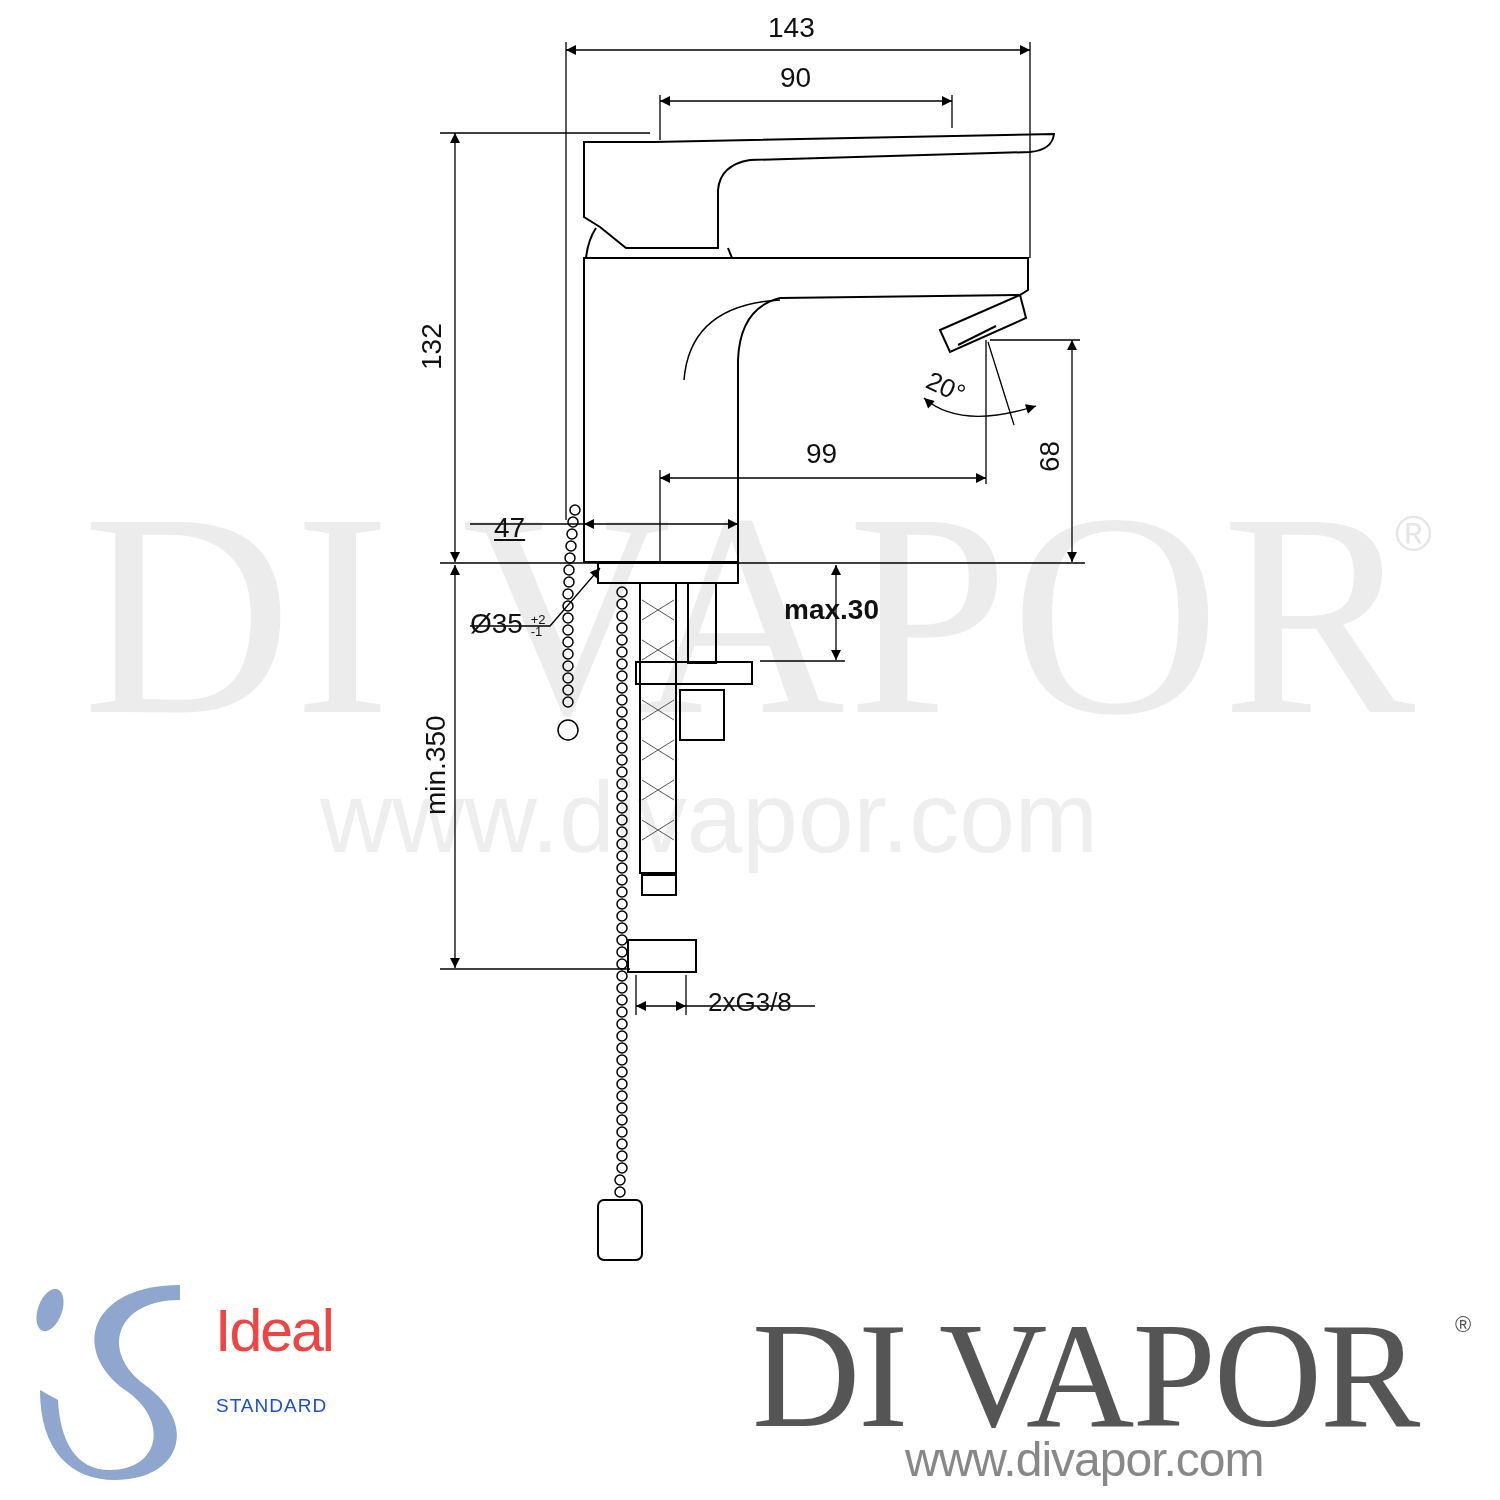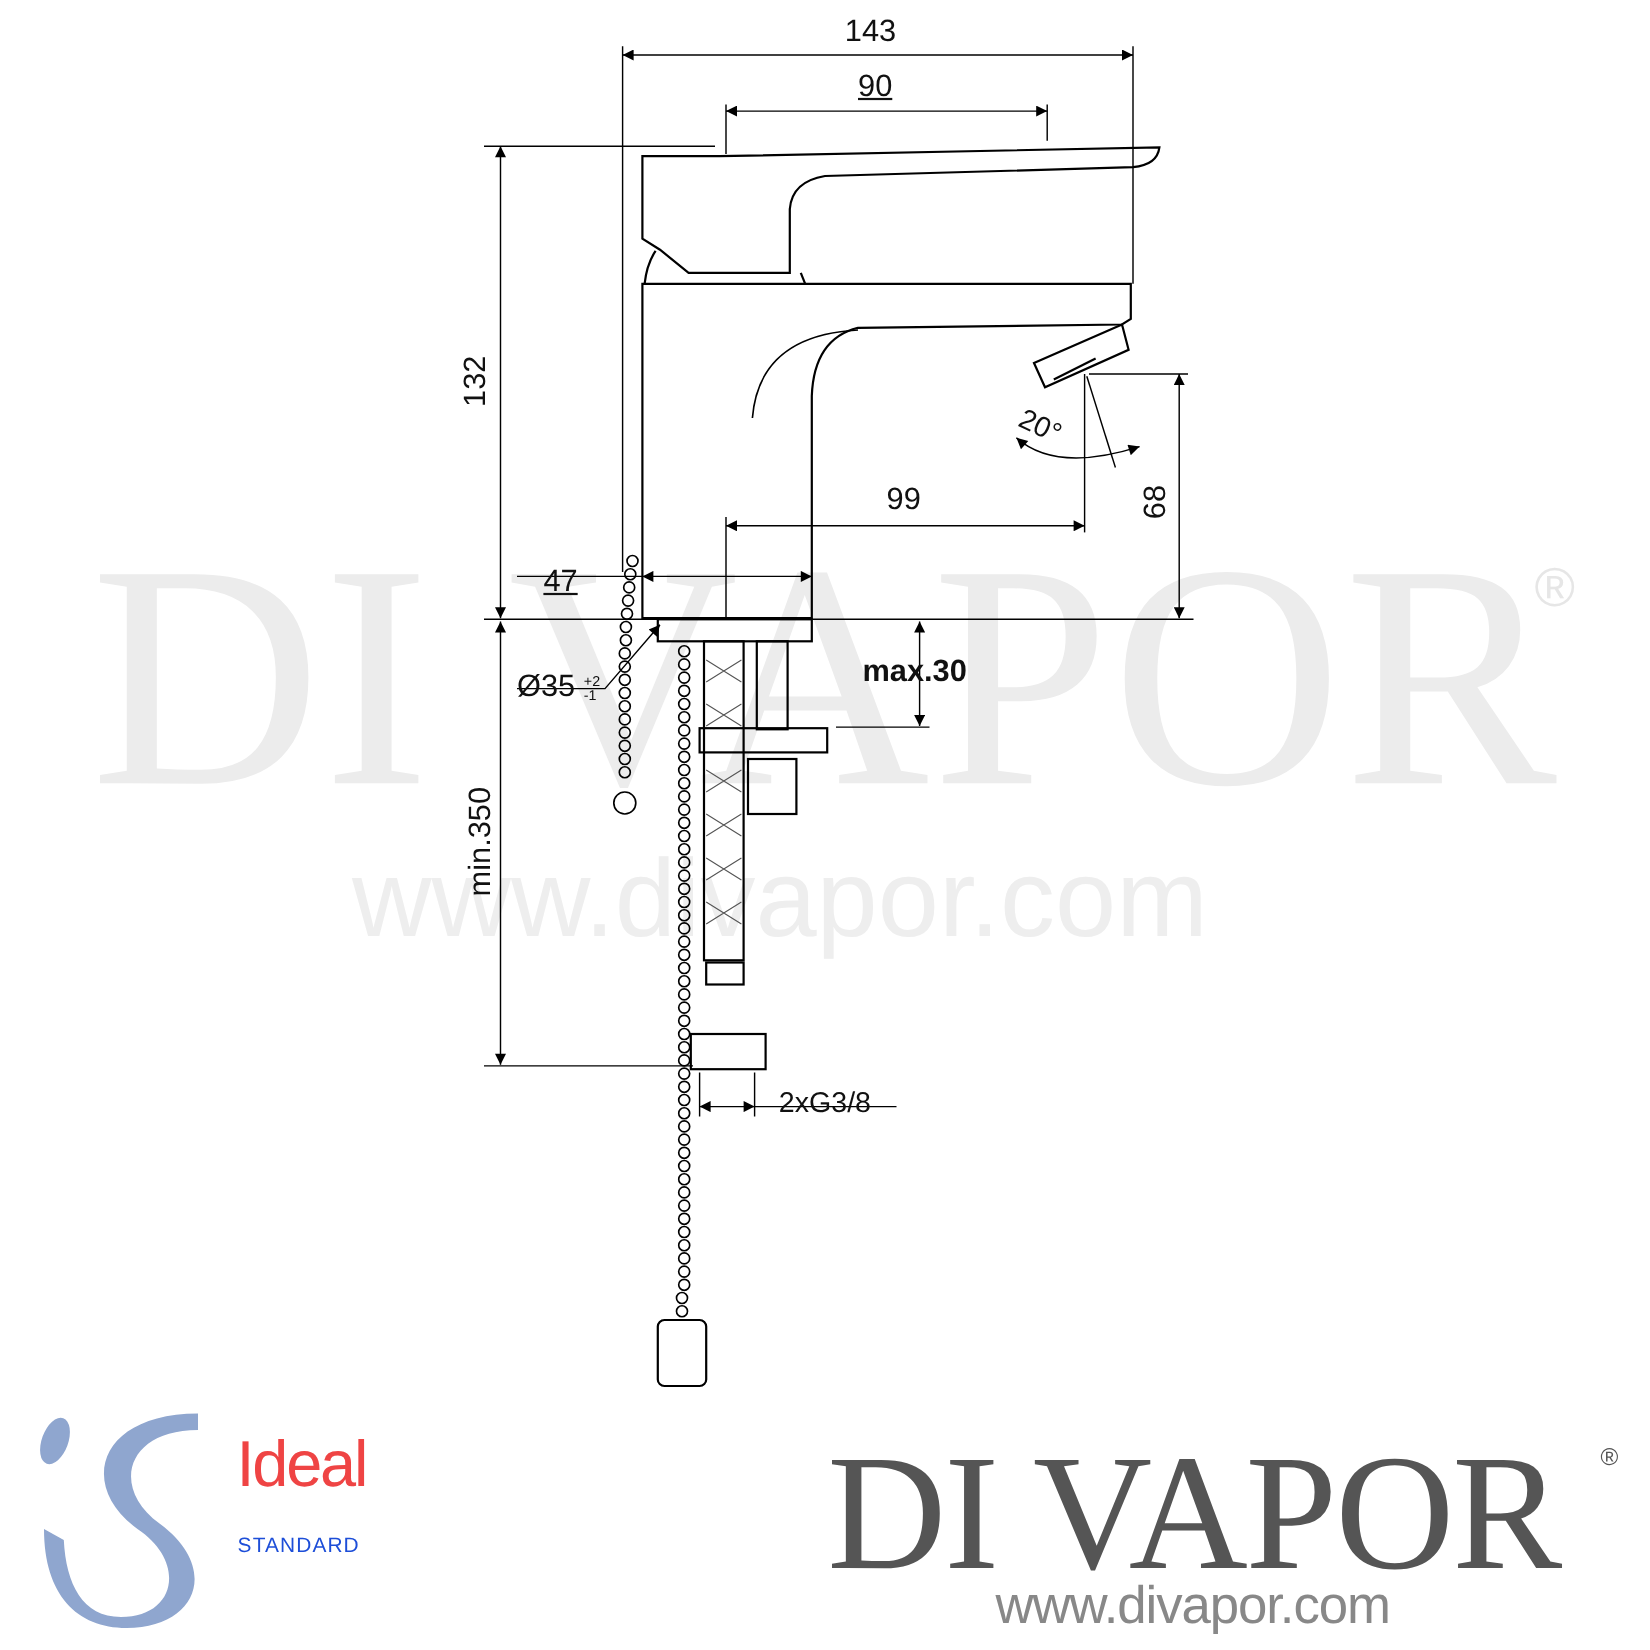--- a/index.html
+++ b/index.html
@@ -169,21 +169,21 @@
     <line x1="440" y1="969" x2="630" y2="969"></line>
 
     <line x1="636" y1="975" x2="636" y2="1015"></line>
     <line x1="686" y1="975" x2="686" y2="1015"></line>
     <line x1="636" y1="1006" x2="686" y2="1006" marker-start="url(#arr)" marker-end="url(#arr)"></line>
     <line x1="686" y1="1006" x2="815" y2="1006"></line>
   </g>
 </svg>
 
 <div class="dim" style="left:768px;top:12px;">143</div>
-<div class="dim" style="left:780px;top:62px;text-decoration:underline;">90</div>
+<div class="dim" style="left:780px;top:62px;">90</div>
 <div class="dim vert" style="left:416px;top:370px;">132</div>
 <div class="dim vert" style="left:1034px;top:472px;">68</div>
 <div class="dim" style="left:806px;top:438px;text-align:center;">99</div>
 <div class="dim" style="left:494px;top:512px;text-decoration:underline;">47</div>
 <div class="dim" style="left:926px;top:372px;transform:rotate(25deg);font-size:26px;">20°</div>
 <div class="dim" style="left:470px;top:608px;">
   <span>Ø35</span>
   <span style="display:inline-block;font-size:13px;line-height:12px;vertical-align:middle;">
     <span>+2</span><br>
     <span>-1</span>

